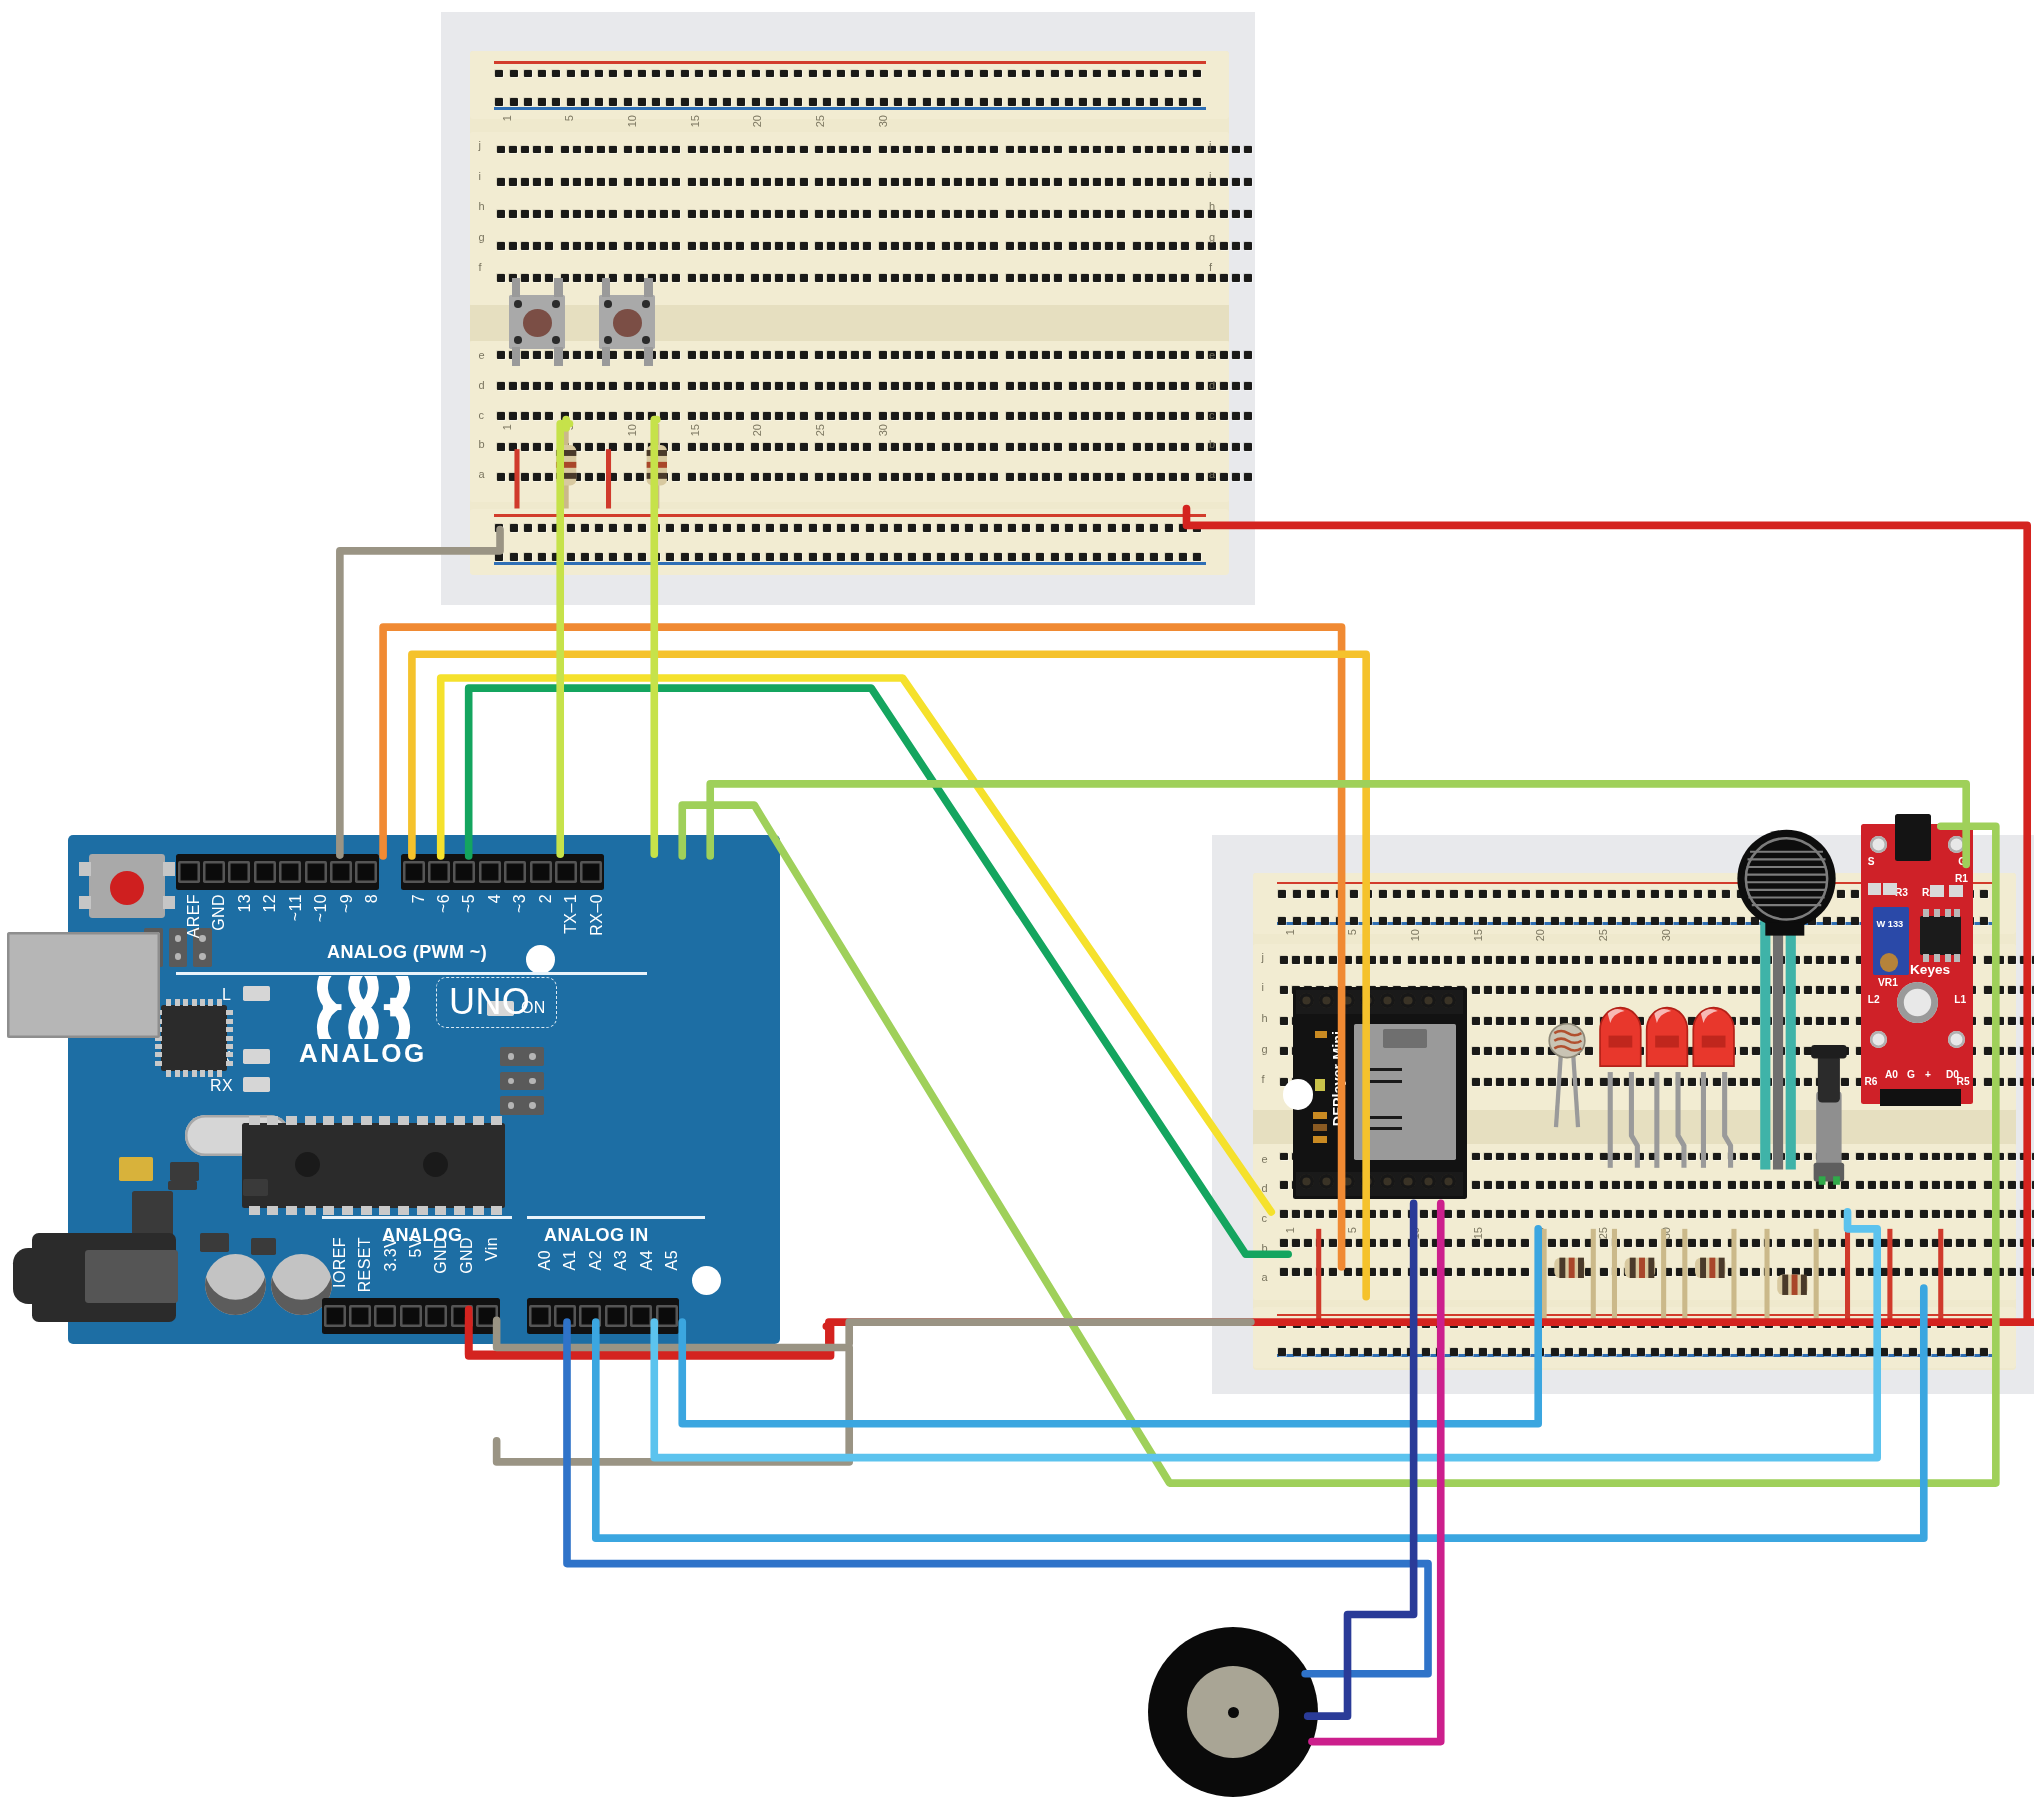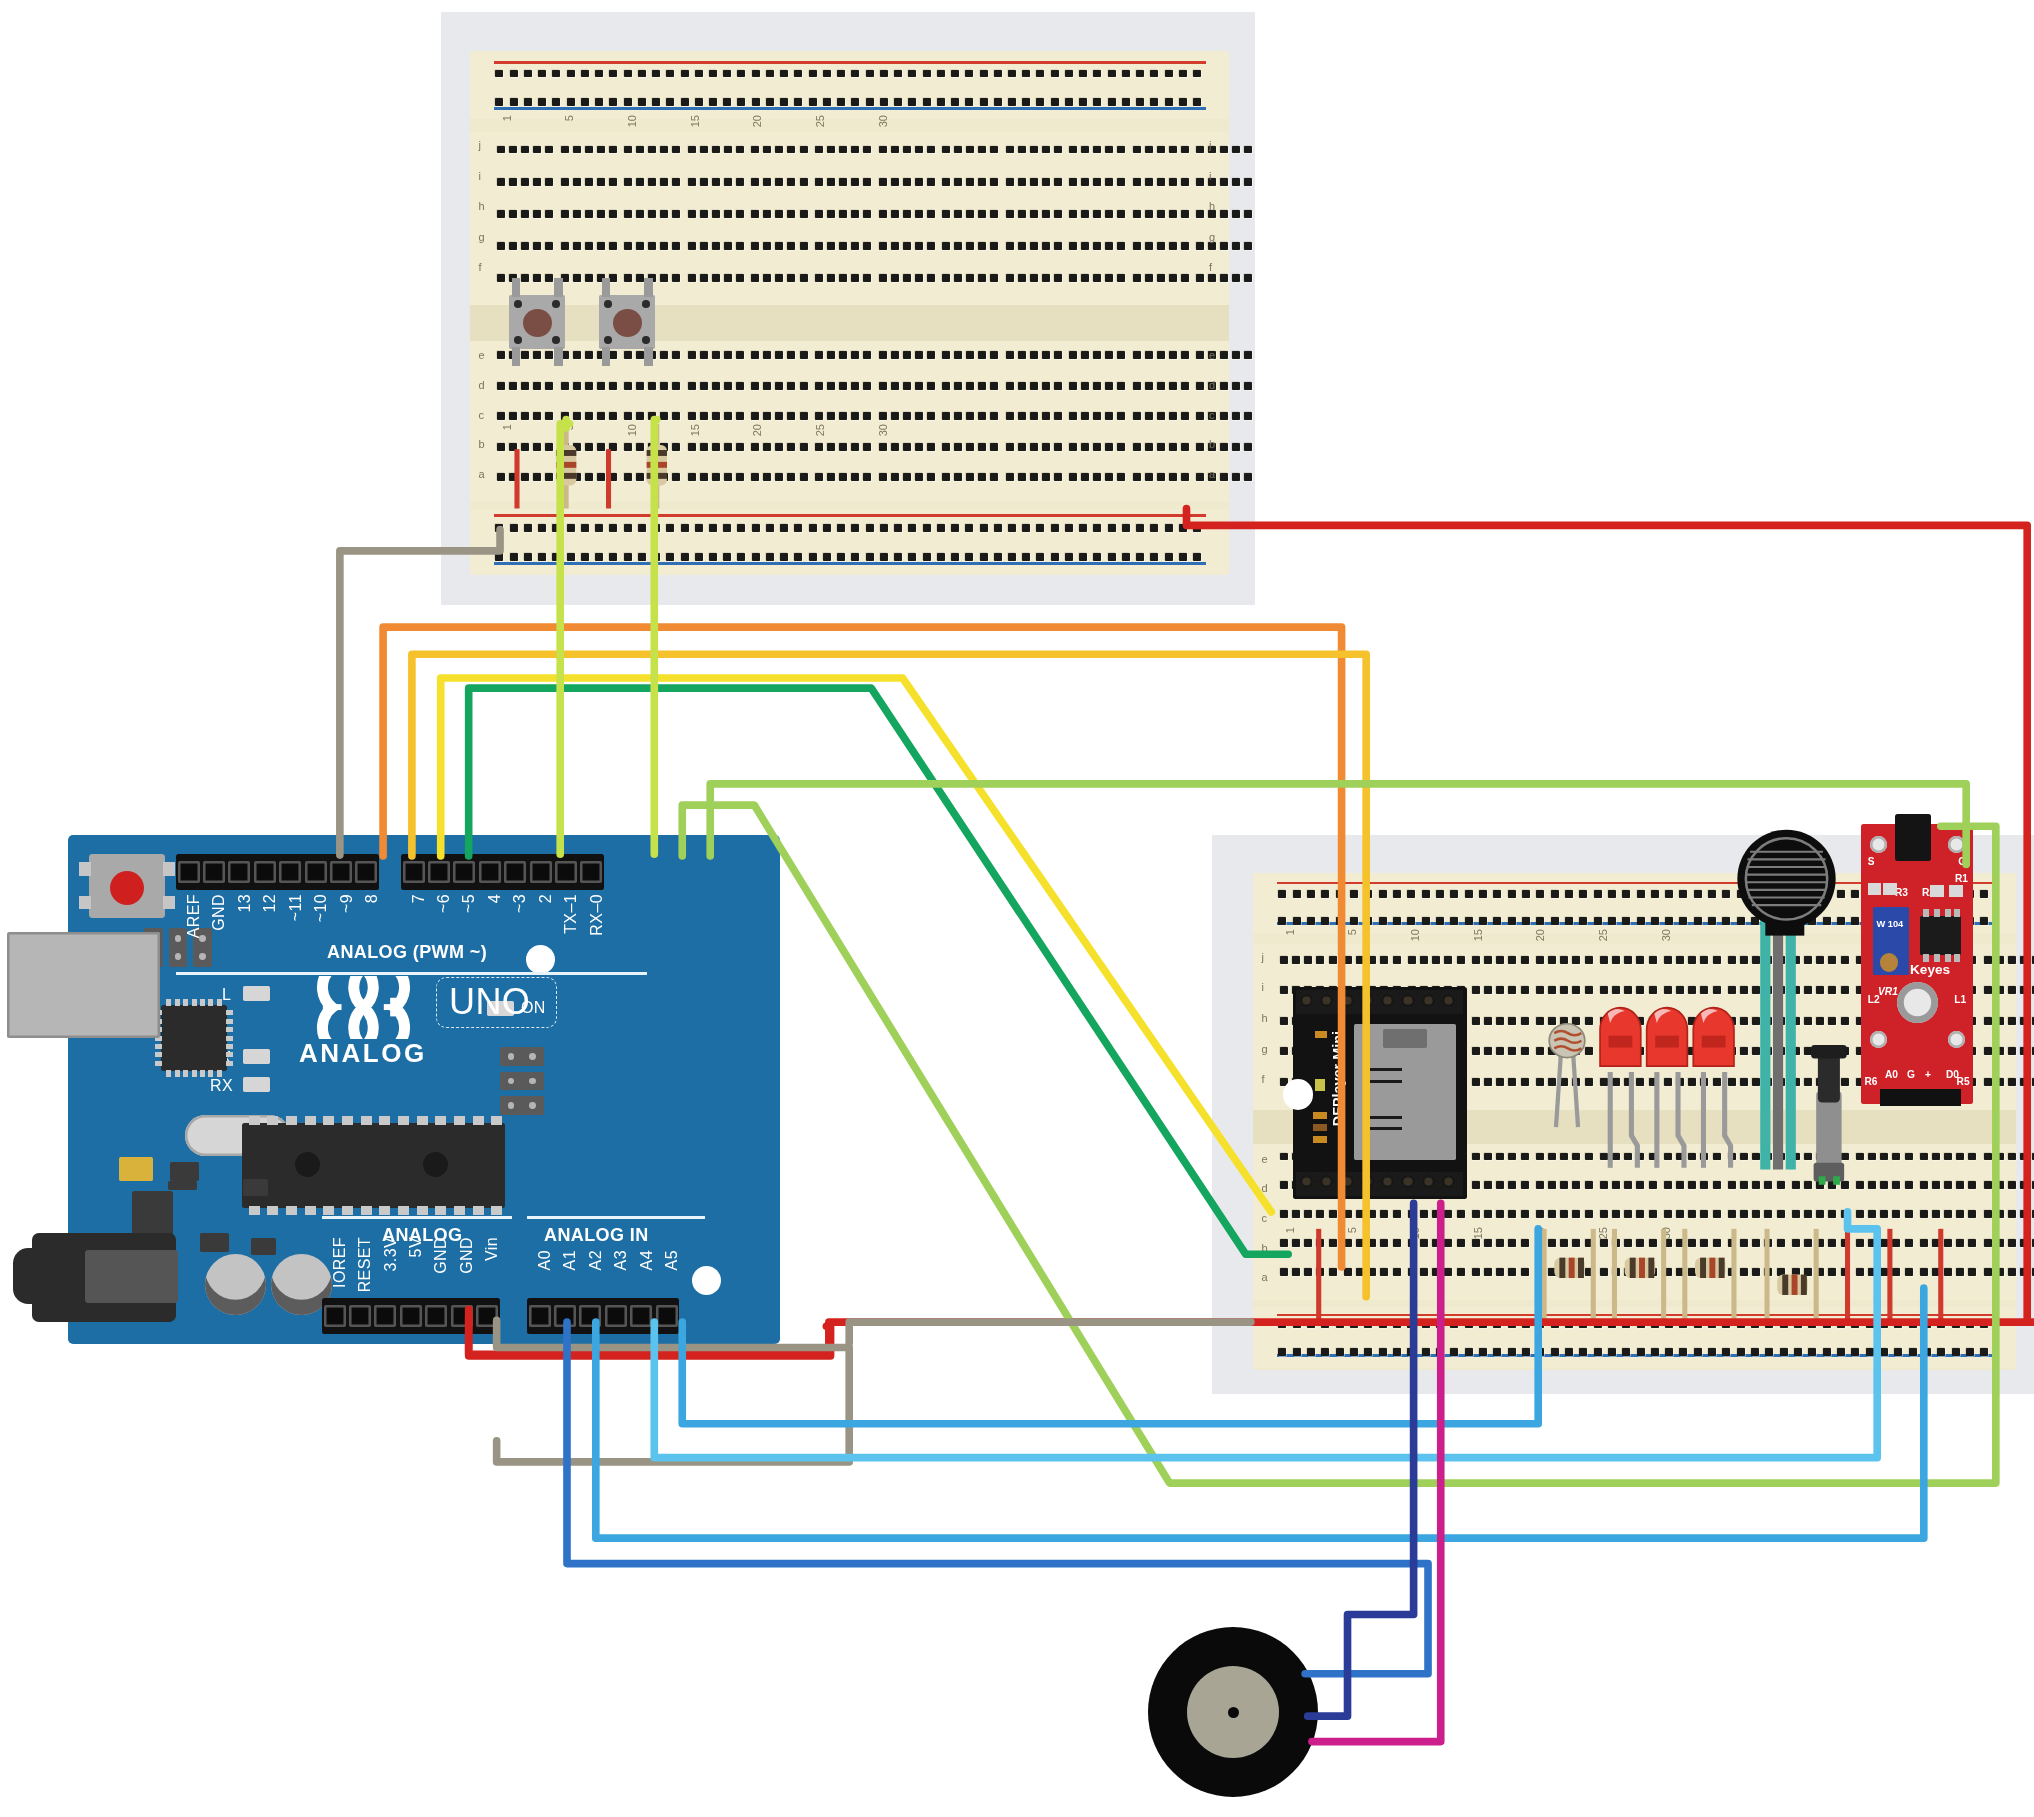--- a/index.html
+++ b/index.html
@@ -2001,35 +2001,35 @@
     <div class="ky-text" style="left:34px;top:63px;">R3</div>
     <div class="ky-text" style="left:61px;top:63px;">R2</div>
     <div class="ky-text" style="right:5.1px;top:49px;">R1</div>
 
     <div class="ky-res" style="left:6.8px;top:59px;width:13.6px;height:12px;"></div>
     <div class="ky-res" style="left:22px;top:59px;width:13.6px;height:12px;"></div>
     <div class="ky-res" style="left:69px;top:61px;width:13.6px;height:12px;"></div>
     <div class="ky-res" style="left:88px;top:61px;width:13.6px;height:12px;"></div>
 
     <div class="ky-pot" style="left:12px;top:83px;width:36px;height:68px;">
-      <div class="ky-text" style="left:3.4px;top:12px;font-size:9.3px;">W 104</div>
+      <div class="ky-text" style="left:3.4px;top:12px;font-size:9.3px;">W 133</div>
       <div class="abs" style="left:6.8px;bottom:3.4px;width:18.6px;height:18.6px;background:#b5833a;border-radius:50%;"></div>
     </div>
     <div class="ky-chip" style="left:59px;top:92px;width:41px;height:39px;">
       <div class="abs" style="left:3.4px;top:-6.8px;width:6px;height:7.6px;background:#b9b9b9;"></div>
       <div class="abs" style="left:14.4px;top:-6.8px;width:6px;height:7.6px;background:#b9b9b9;"></div>
       <div class="abs" style="left:25.4px;top:-6.8px;width:6px;height:7.6px;background:#b9b9b9;"></div>
       <div class="abs" style="left:34px;top:-6.8px;width:6px;height:7.6px;background:#b9b9b9;"></div>
       <div class="abs" style="left:3.4px;bottom:-6.8px;width:6px;height:7.6px;background:#b9b9b9;"></div>
       <div class="abs" style="left:14.4px;bottom:-6.8px;width:6px;height:7.6px;background:#b9b9b9;"></div>
       <div class="abs" style="left:25.4px;bottom:-6.8px;width:6px;height:7.6px;background:#b9b9b9;"></div>
       <div class="abs" style="left:34px;bottom:-6.8px;width:6px;height:7.6px;background:#b9b9b9;"></div>
     </div>
     <div class="ky-text" style="left:49px;top:138px;font-size:13.6px;">Keyes</div>
-    <div class="ky-text" style="left:17px;top:162px;font-style:italic;">VR1</div>
+    <div class="ky-text" style="left:17px;top:153px;">VR1</div>
     <div class="abs" style="left:36px;top:158px;width:41px;height:41px;background:#e8e8e8;border-radius:50%;box-shadow:inset 0 0 0 6.8px #9a9a9a;"></div>
     <div class="ky-text" style="left:6.8px;top:170px;">L2</div>
     <div class="ky-text" style="right:6.8px;top:170px;">L1</div>
     <div class="ky-text" style="left:3.4px;bottom:17px;">R6</div>
     <div class="ky-text" style="right:3.4px;bottom:17px;">R5</div>
     <div class="ky-text" style="left:24px;bottom:24px;">A0</div>
     <div class="ky-text" style="left:46px;bottom:24px;">G</div>
     <div class="ky-text" style="left:64px;bottom:24px;">+</div>
     <div class="ky-text" style="left:85px;bottom:24px;">D0</div>
     <div class="abs" style="left:18.6px;bottom:-1.7px;width:81px;height:17px;background:#111;"></div>

